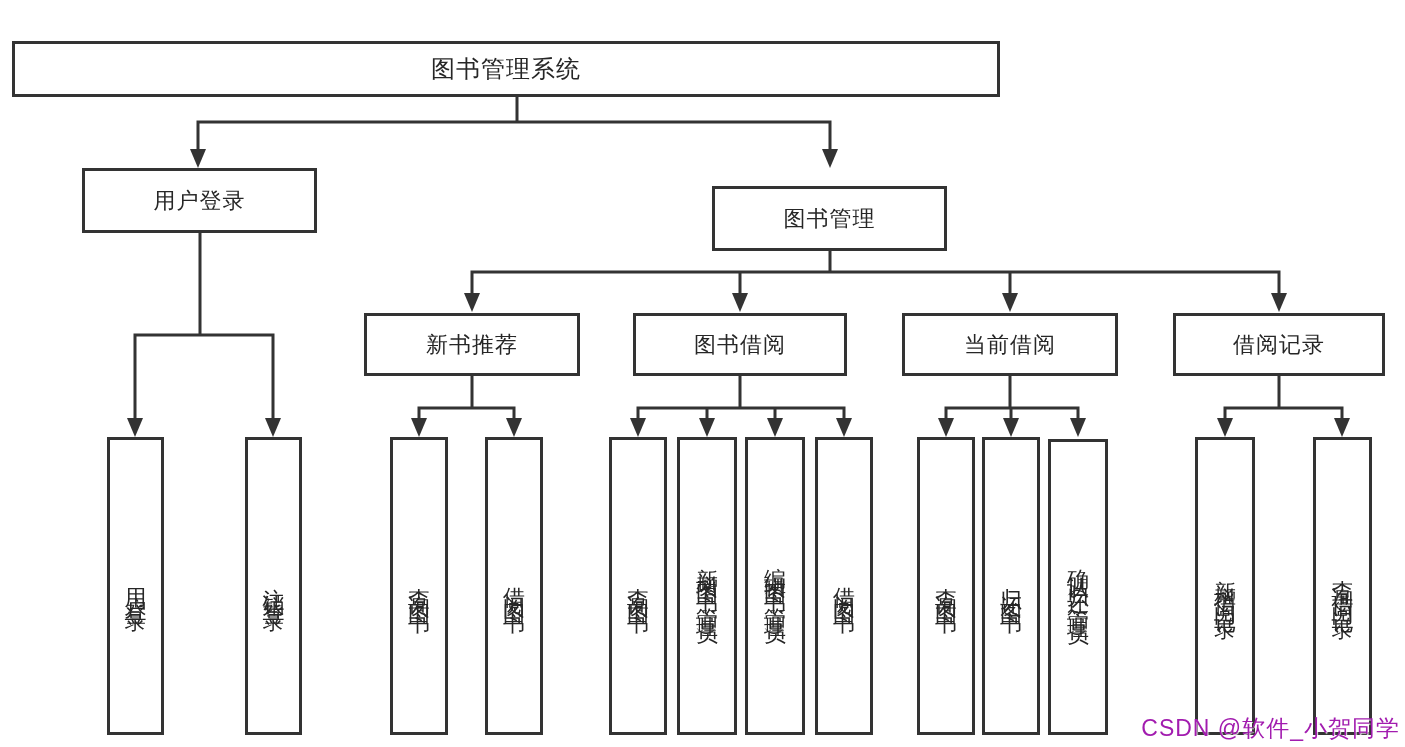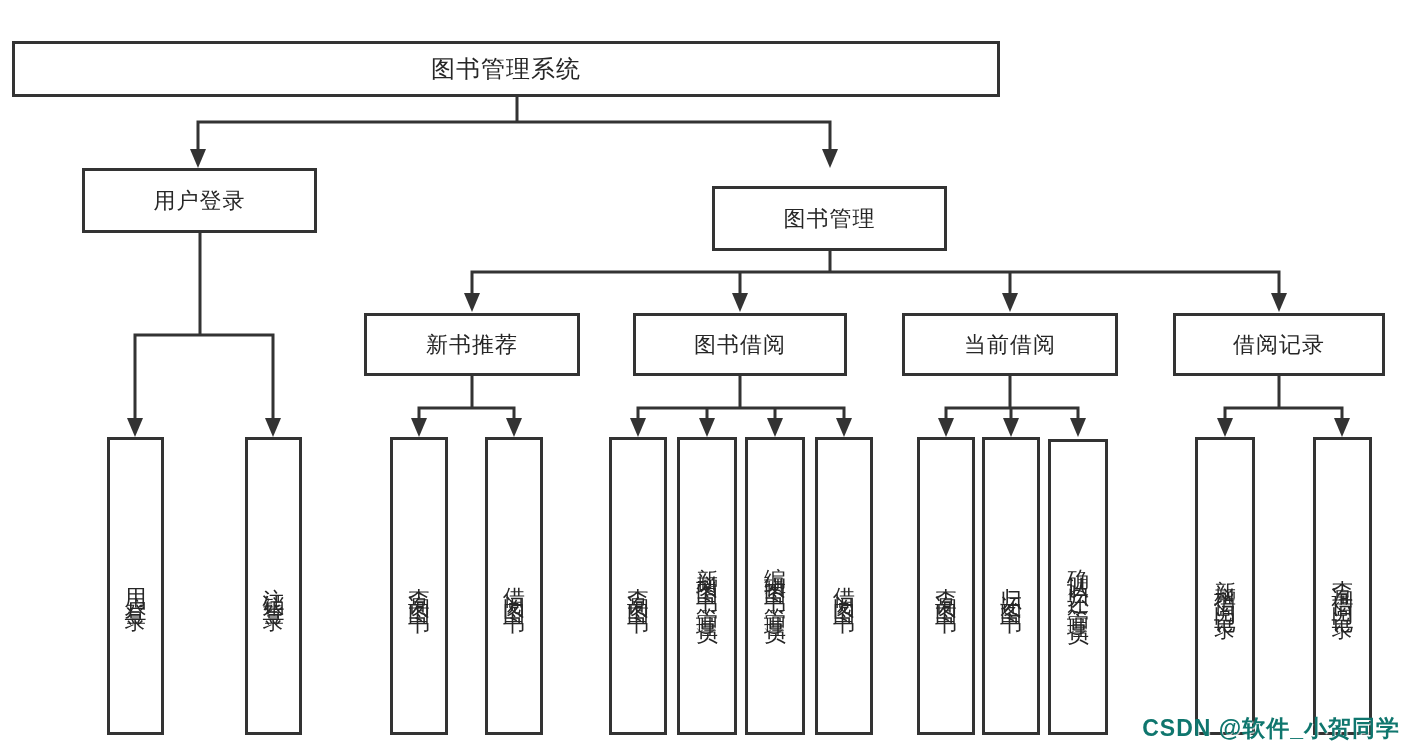--- a/index.html
+++ b/index.html
@@ -58,25 +58,24 @@
   .n-cb-c0  { left: 917px;  top: 437px; width: 58px;   height: 298px; }
   .n-cb-c1  { left: 982px;  top: 437px; width: 58px;   height: 298px; }
   .n-cb-c2  { left: 1048px; top: 439px; width: 60px;   height: 296px; }
   .n-br-c0  { left: 1195px; top: 437px; width: 60px;   height: 298px; }
   .n-br-c1  { left: 1313px; top: 437px; width: 59px;   height: 298px; }
   #watermark {
     position: absolute;
     right: 5px;
     bottom: 3px;
     font-size: 23px;
-    color: #0f766e;
+    color: #a21caf;
     text-shadow: 1px 1px 1px rgba(255,255,255,0.9);
     z-index: 5;
     letter-spacing: 1px;
-    font-weight: bold;
   }
 </style>
 </head>
 <body>
 
 <div id="stage">
 
   <svg id="connectors" viewBox="0 0 1405 747" xmlns="http://www.w3.org/2000/svg">
     <path d="M517 69 V123.5
              M196.5 122 H831.5

